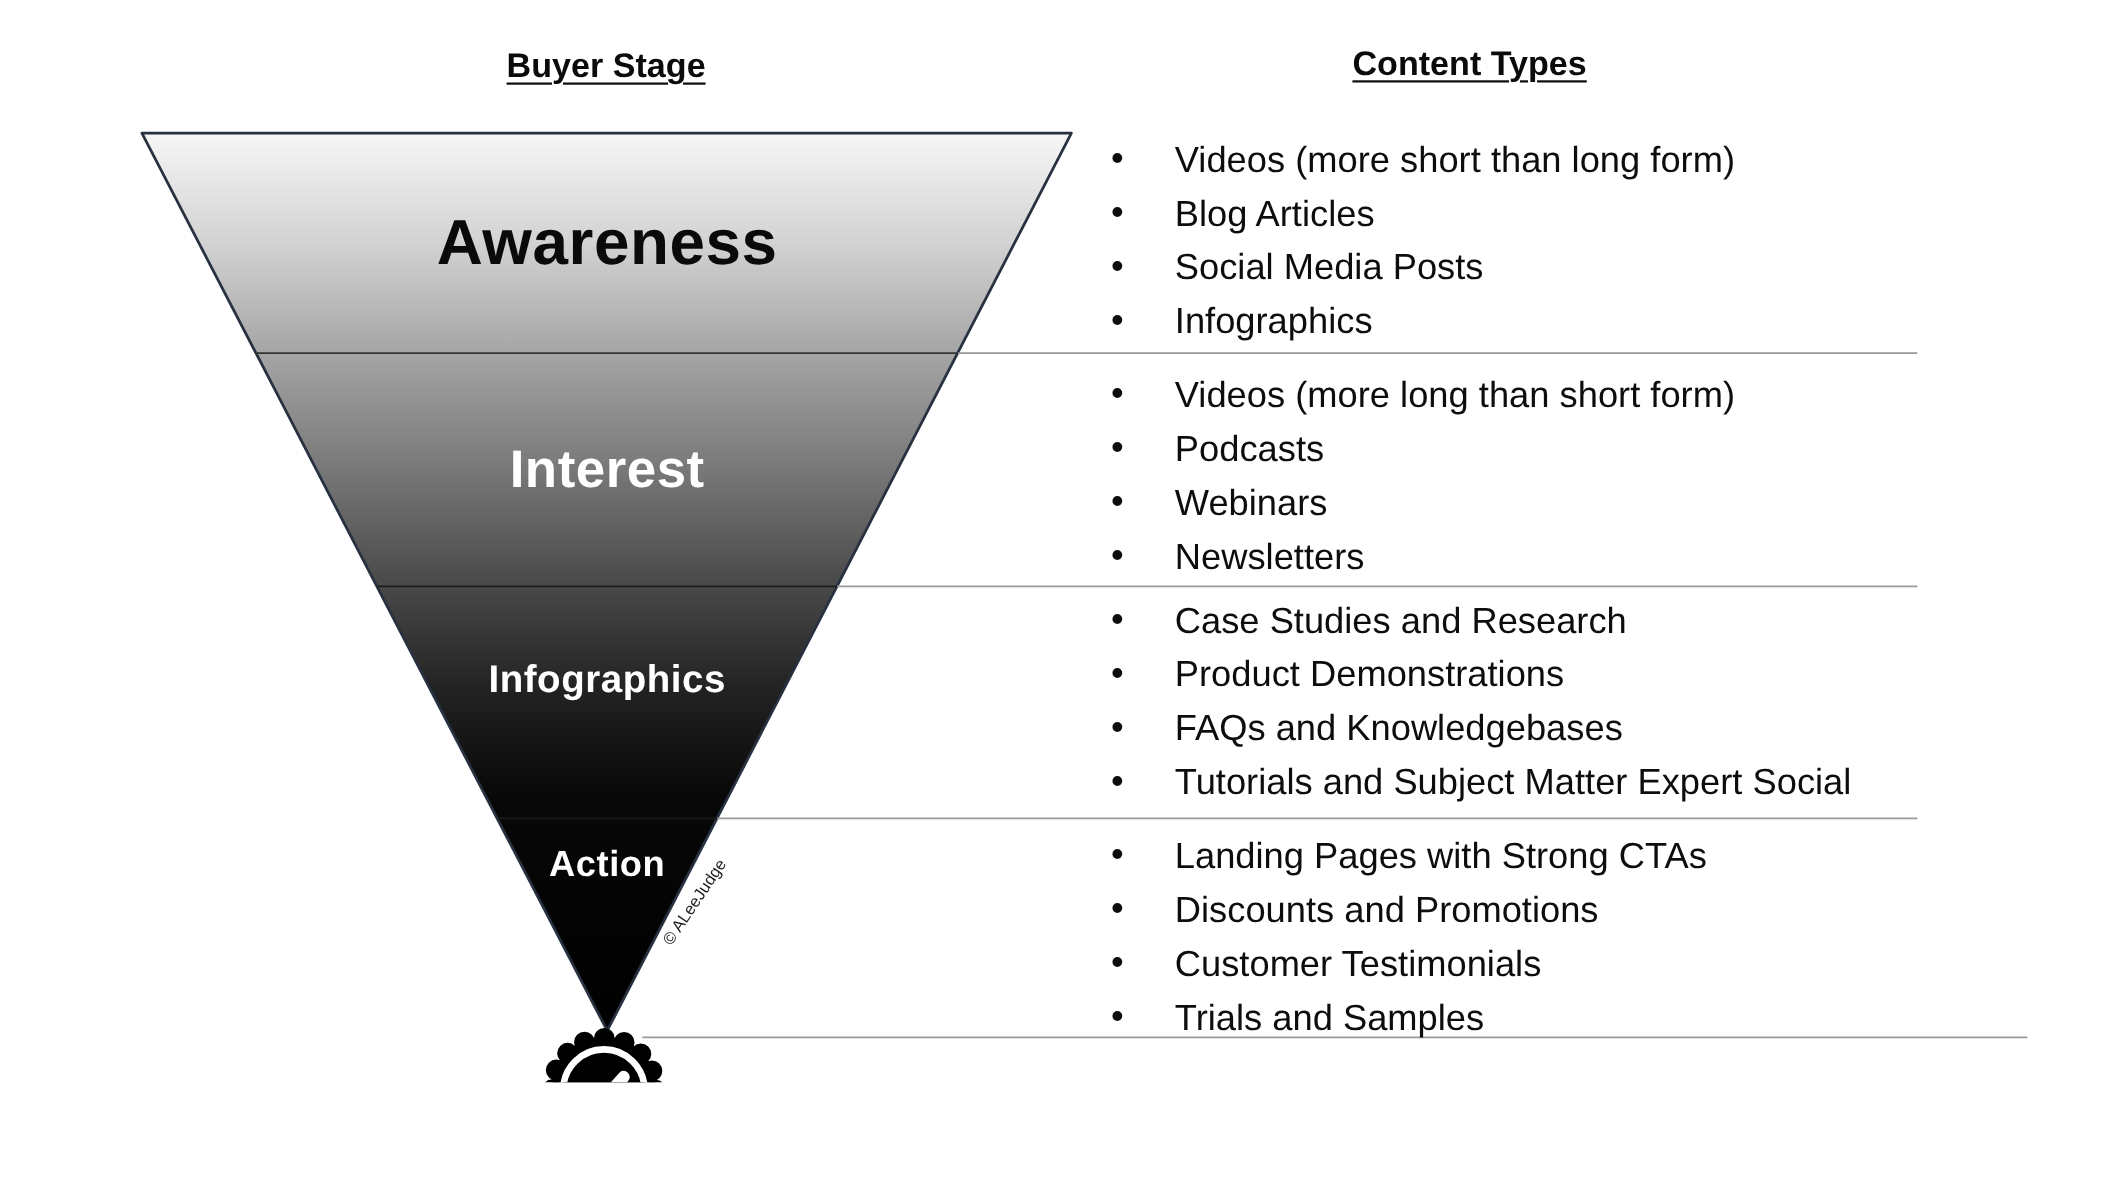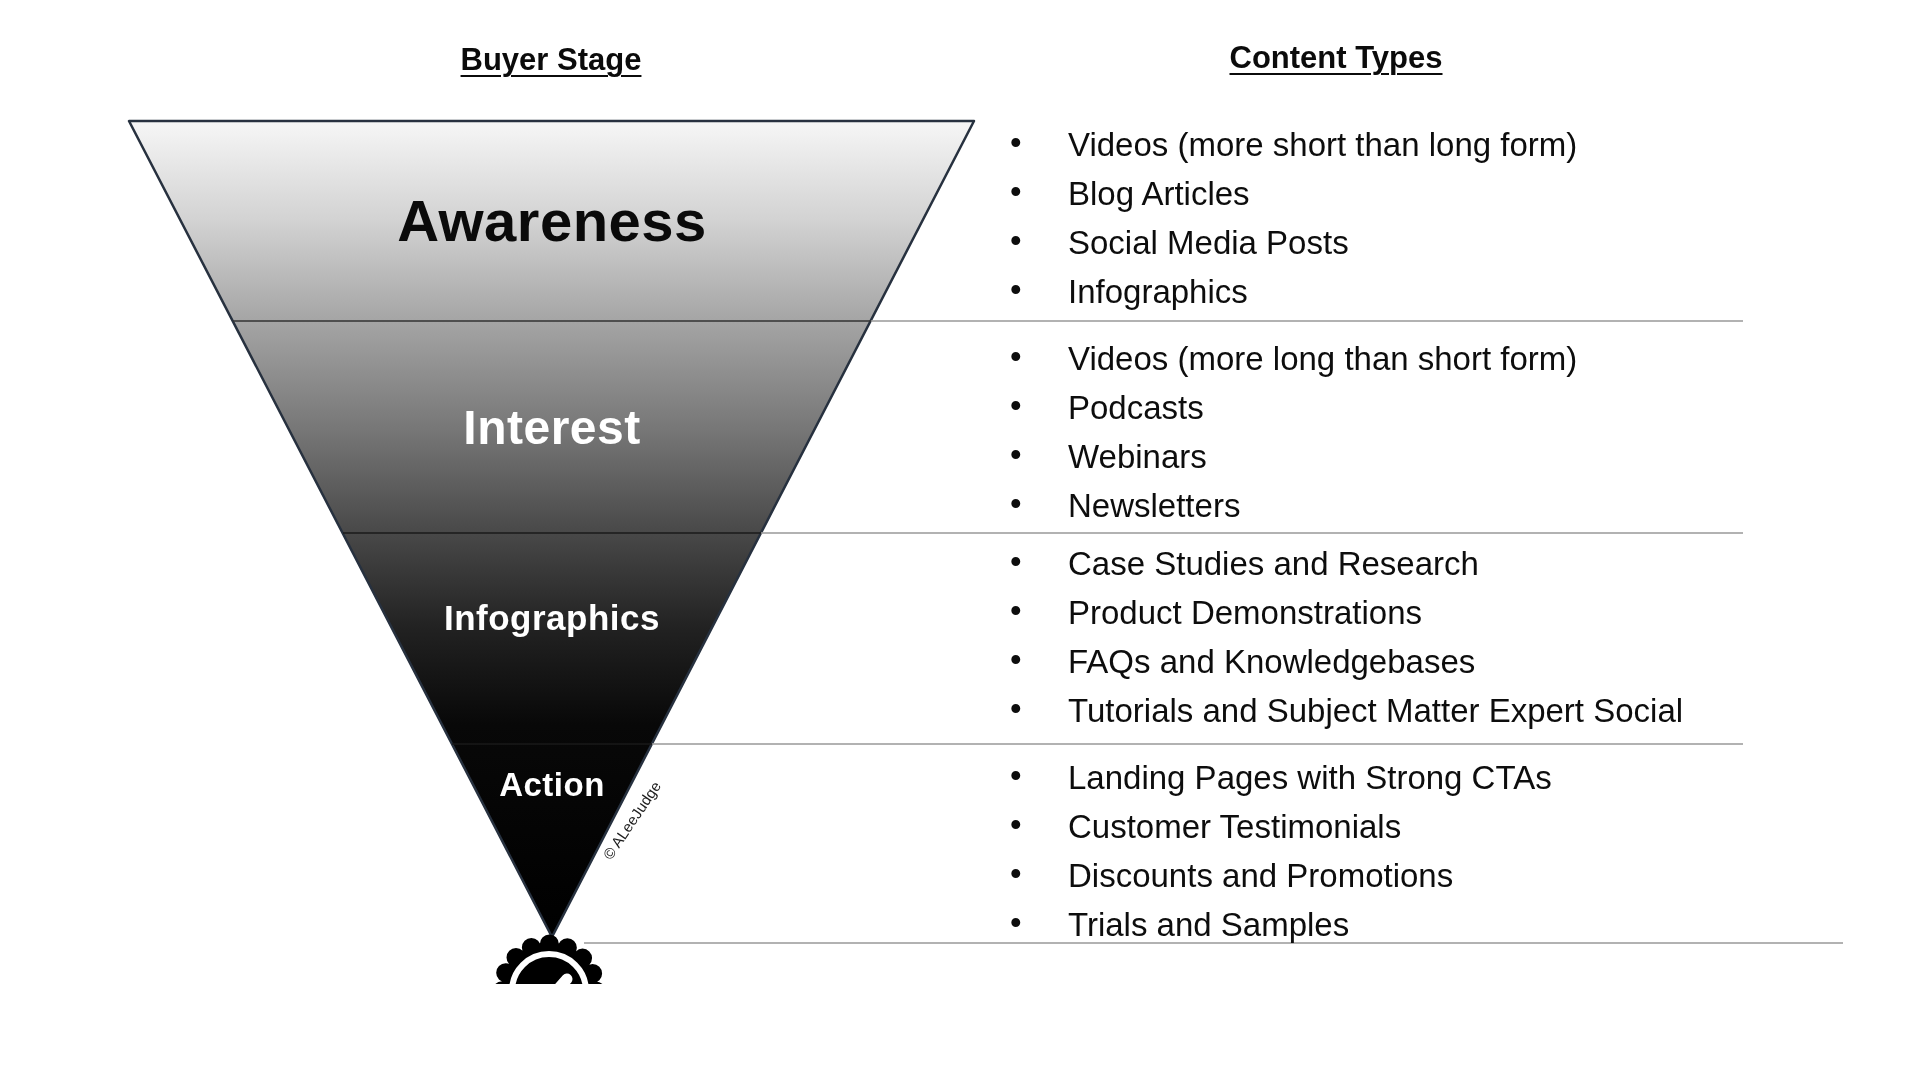--- a/index.html
+++ b/index.html
@@ -105,19 +105,19 @@
 
   <div class="abs content-section sec-3">
     <div class="bullet-row">Case Studies and Research</div>
     <div class="bullet-row">Product Demonstrations</div>
     <div class="bullet-row">FAQs and Knowledgebases</div>
     <div class="bullet-row">Tutorials and Subject Matter Expert Social</div>
   </div>
 
   <div class="abs content-section sec-4">
     <div class="bullet-row">Landing Pages with Strong CTAs</div>
+    <div class="bullet-row">Discounts and Promotions</div>
     <div class="bullet-row">Customer Testimonials</div>
-    <div class="bullet-row">Discounts and Promotions</div>
     <div class="bullet-row">Trials and Samples</div>
   </div>
 
 
 </div>
 
 </body></html>

